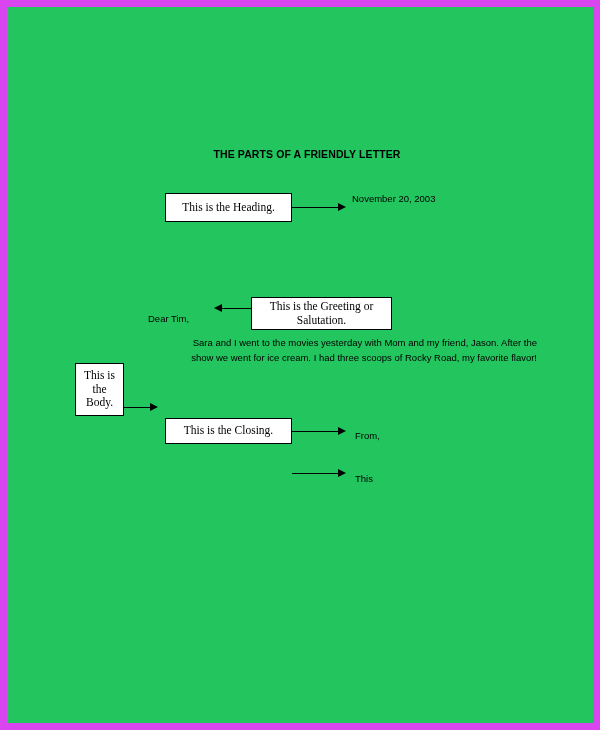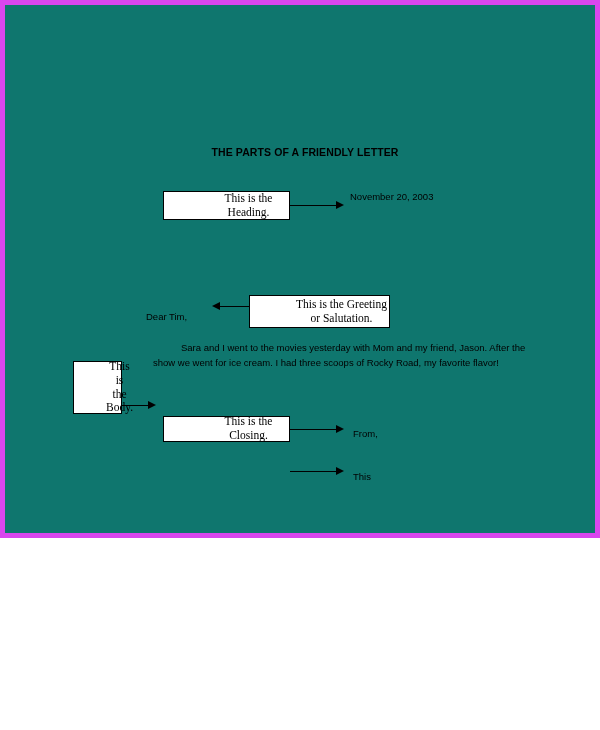--- a/index.html
+++ b/index.html
@@ -7,23 +7,23 @@
     margin: 0;
     padding: 0;
     background: #ffffff;
   }
   body {
     font-family: "Liberation Sans", sans-serif;
   }
   #page {
     position: relative;
     width: 600px;
-    height: 538px;
-    background: #0f766e;
-    border: 5px solid #d946ef;
+    height: 730px;
+    background: #22c55e;
+    border: 7px solid #d946ef;
     box-sizing: border-box;
     overflow: hidden;
   }
 
   
   #doc-title {
     position: absolute;
     left: 0;
     top: 141px;
     width: 600px;
@@ -44,21 +44,20 @@
     background: #ffffff;
     font-family: "Liberation Serif", serif;
     font-size: 11.5px;
     color: #000000;
     display: flex;
     align-items: center;
     justify-content: center;
     text-align: center;
     line-height: 1.18;
     z-index: 5;
-    padding-left: 44px;
   }
 
   #box-heading   { left: 158px; top: 186px; width: 127px; height: 29px; }
   #box-greeting  { left: 244px; top: 290px; width: 141px; height: 33px; }
   #box-body      { left: 68px;  top: 356px; width: 49px;  height: 53px; align-items: center; }
   #box-closing   { left: 158px; top: 411px; width: 127px; height: 26px; }
   #box-signature { left: 158px; top: 453px; width: 127px; height: 28px; }
 
   
   .conn-line {
@@ -122,22 +121,23 @@
   #greeting-text { left: 141px; top: 305px; }
 
   #body-paragraphs {
     left: 141px;
     top: 328px;
     width: 389px;
     line-height: 1.62;
     text-align: left;
   }
   #body-paragraphs p {
-    margin: 7px;
+    margin: 0;
     text-indent: 28px;
+    text-align: right;
   }
 
   #closing-text   { left: 348px; top: 422px; }
   #signature-text { left: 348px; top: 465px; }
 </style>
 </head>
 <body>
 
 <div id="page">
 

